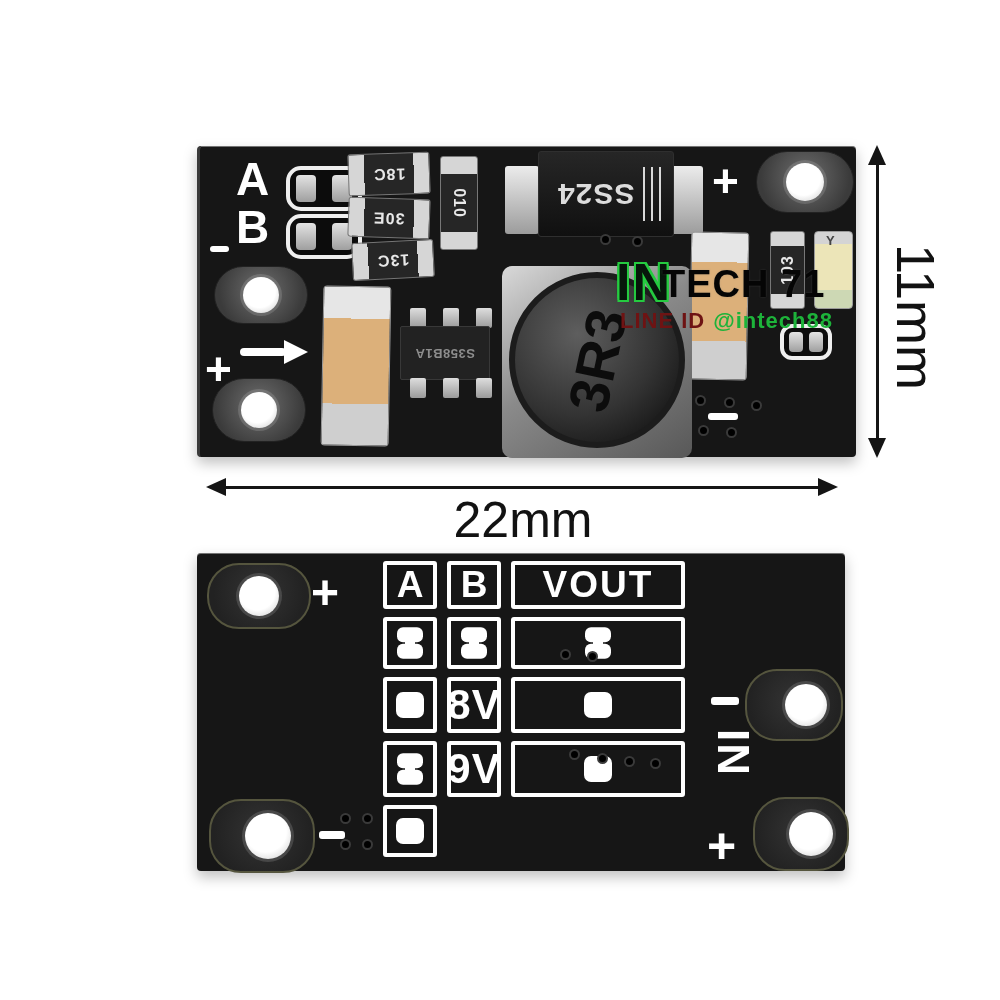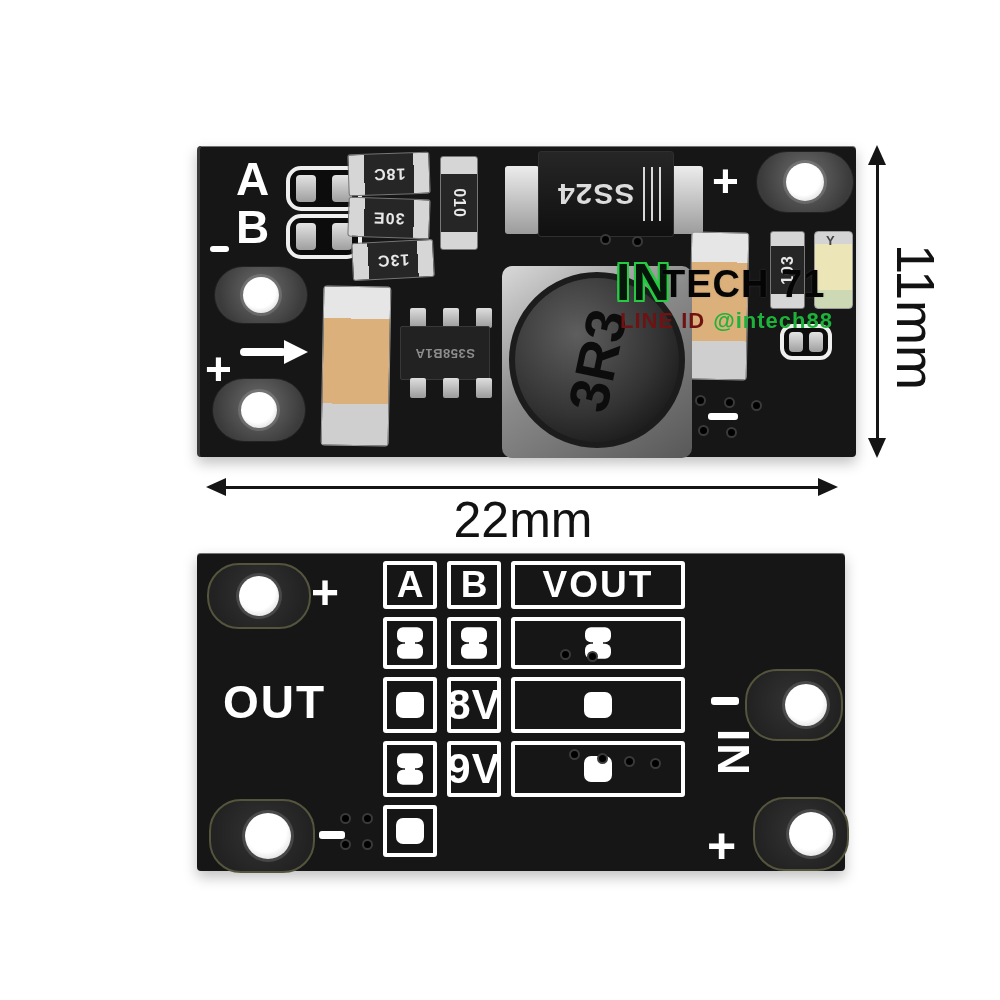--- a/index.html
+++ b/index.html
@@ -218,21 +218,20 @@
     <span class="dimtext" style="left:523px;top:520px;font-size:50px;transform:translate(-50%,-50%);">22mm</span>
   </div>
 
   <div class="board" style="left:197px;top:553px;width:648px;height:318px;">
 
     <div class="hpad dark" style="left:10px;top:10px;width:100px;height:62px;">
       <span class="hole" style="left:30px;top:11px;width:40px;height:40px;"></span>
     </div>
     <div class="silk" style="left:114px;top:16px;font-size:48px;">+</div>
 
-    <div class="silk" style="left:26px;top:126px;font-size:46px;letter-spacing:2px;">OUT</div>
 
     <div id="vtable">
       <div class="tcell hcell">A</div>
       <div class="tcell hcell">B</div>
       <div class="tcell hcell" style="letter-spacing:2px;text-align:right;">VOUT</div>
 
       <div class="tcell jcell" data-state="closed"></div>
       <div class="tcell jcell" data-state="closed"></div>
 
       <div class="tcell jcell" data-state="closed"></div>

